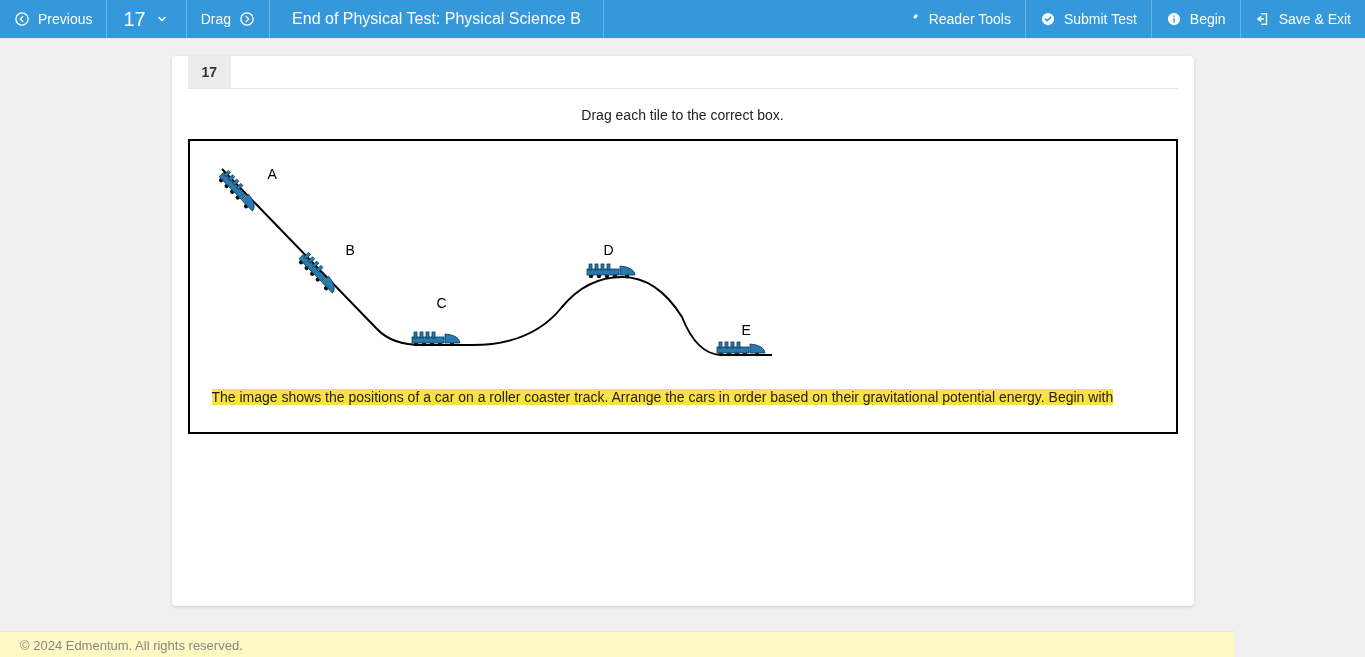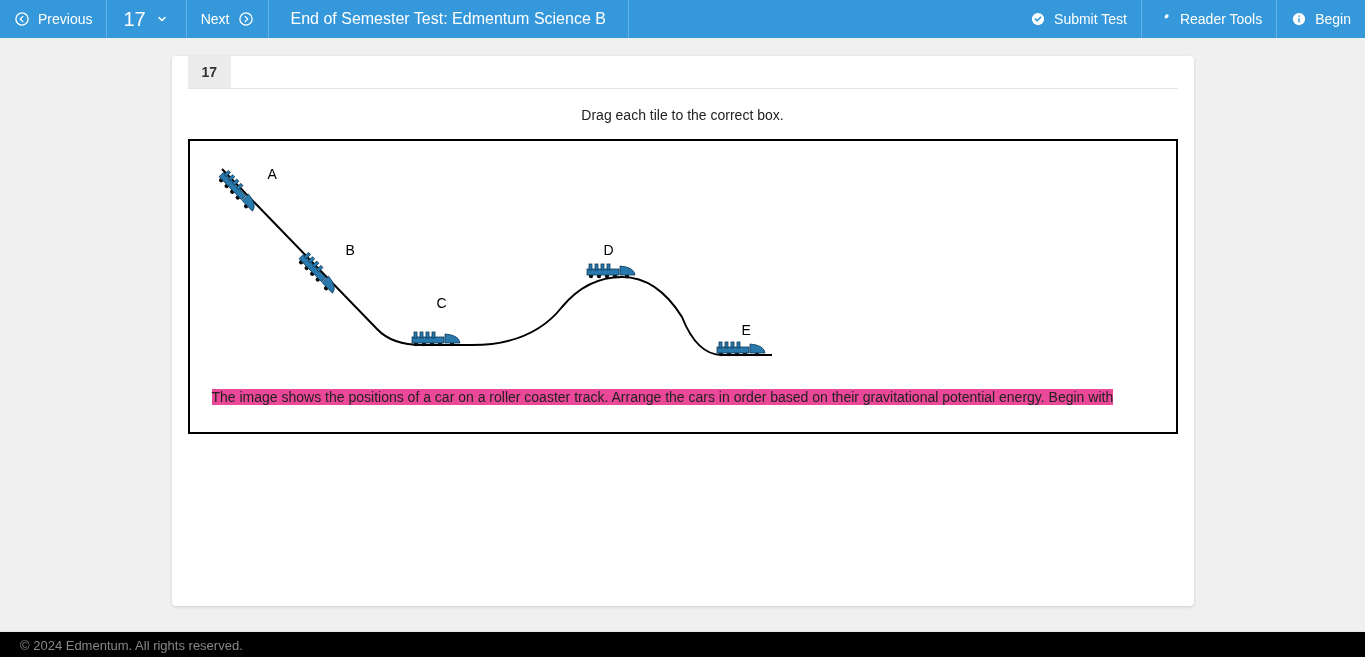--- a/index.html
+++ b/index.html
@@ -82,31 +82,31 @@
   .car-label {
     position: absolute;
     font-size: 14px;
     color: #000;
   }
   .qtext {
     font-size: 14px;
     line-height: 1.75;
     color: #222;
   }
-  .hl { background: #ec4899; }
+  .hl { background: #fde047; }
 
   
   .footer {
     position: fixed;
     left: 0; bottom: 0;
-    width: 1365px;
+    width: 1234px;
     padding: 6px 20px 4px 20px;
     font-size: 13px;
     color: #888;
-    background: #000000;
+    background: #fef9c3;
     border-top: 1px solid #e5e5e5;
   }
 </style>
 </head>
 <body>
 
 <div class="topbar">
   <div class="section">
     <span class="icon gap-r">
       <svg width="14" height="14" viewBox="0 0 16 16">
@@ -120,65 +120,74 @@
   <div class="section qnum">
     <span>17</span>
     <span class="icon gap-l">
       <svg width="12" height="12" viewBox="0 0 16 16">
           <path d="M4 6 L8 10 L12 6" fill="none" stroke="#fff" stroke-width="2" stroke-linecap="round" stroke-linejoin="round"></path>
         </svg>
     </span>
   </div>
 
   <div class="section">
-    <span>Next</span>
+    <span>Drag</span>
     <span class="icon gap-l">
       <svg width="14" height="14" viewBox="0 0 16 16">
           <circle cx="8" cy="8" r="7" fill="none" stroke="#fff" stroke-width="1.5"></circle>
           <path d="M7 5 L10 8 L7 11" fill="none" stroke="#fff" stroke-width="1.5" stroke-linecap="round" stroke-linejoin="round"></path>
         </svg>
     </span>
   </div>
 
   <div class="section title">
-    <span>End of Semester Test: Edmentum Science B</span>
+    <span>End of Physical Test: Physical Science B</span>
   </div>
 
   <div class="spacer"></div>
+
+  <div class="section">
+    <span class="icon gap-r">
+      <svg width="14" height="14" viewBox="0 0 16 16">
+          <path d="M13 3a3 3 0 0 1-4 4L3 13l0 0 6-6a3 3 0 0 1 4-4z" fill="#fff"></path>
+        </svg>
+    </span>
+    <span>Reader Tools</span>
+  </div>
 
   <div class="section">
     <span class="icon gap-r">
       <svg width="14" height="14" viewBox="0 0 16 16">
           <circle cx="8" cy="8" r="7" fill="#fff"></circle>
           <path d="M5 8 L7 10 L11 6" fill="none" stroke="#3498db" stroke-width="2" stroke-linecap="round" stroke-linejoin="round"></path>
         </svg>
     </span>
     <span>Submit Test</span>
-  </div>
-
-  <div class="section">
-    <span class="icon gap-r">
-      <svg width="14" height="14" viewBox="0 0 16 16">
-          <path d="M13 3a3 3 0 0 1-4 4L3 13l0 0 6-6a3 3 0 0 1 4-4z" fill="#fff"></path>
-        </svg>
-    </span>
-    <span>Reader Tools</span>
   </div>
 
   <div class="section">
     <span class="icon gap-r">
       <svg width="14" height="14" viewBox="0 0 16 16">
           <circle cx="8" cy="8" r="7" fill="#fff"></circle>
           <rect x="7.2" y="7" width="1.6" height="5" fill="#3498db"></rect>
           <rect x="7.2" y="4" width="1.6" height="1.6" fill="#3498db"></rect>
         </svg>
     </span>
     <span>Begin</span>
   </div>
 
+  <div class="section">
+    <span class="icon gap-r">
+      <svg width="14" height="14" viewBox="0 0 16 16">
+          <path d="M6 2h6v12H6" fill="none" stroke="#fff" stroke-width="1.5"></path>
+          <path d="M2 8h7M6 5l-4 3 4 3" fill="none" stroke="#fff" stroke-width="1.5" stroke-linejoin="round"></path>
+        </svg>
+    </span>
+    <span>Save &amp; Exit</span>
+  </div>
 </div>
 
 <div class="page">
   <div class="card">
 
     <div class="qtab-row">
       <div class="qtab">
         <span>17</span>
       </div>
     </div>

